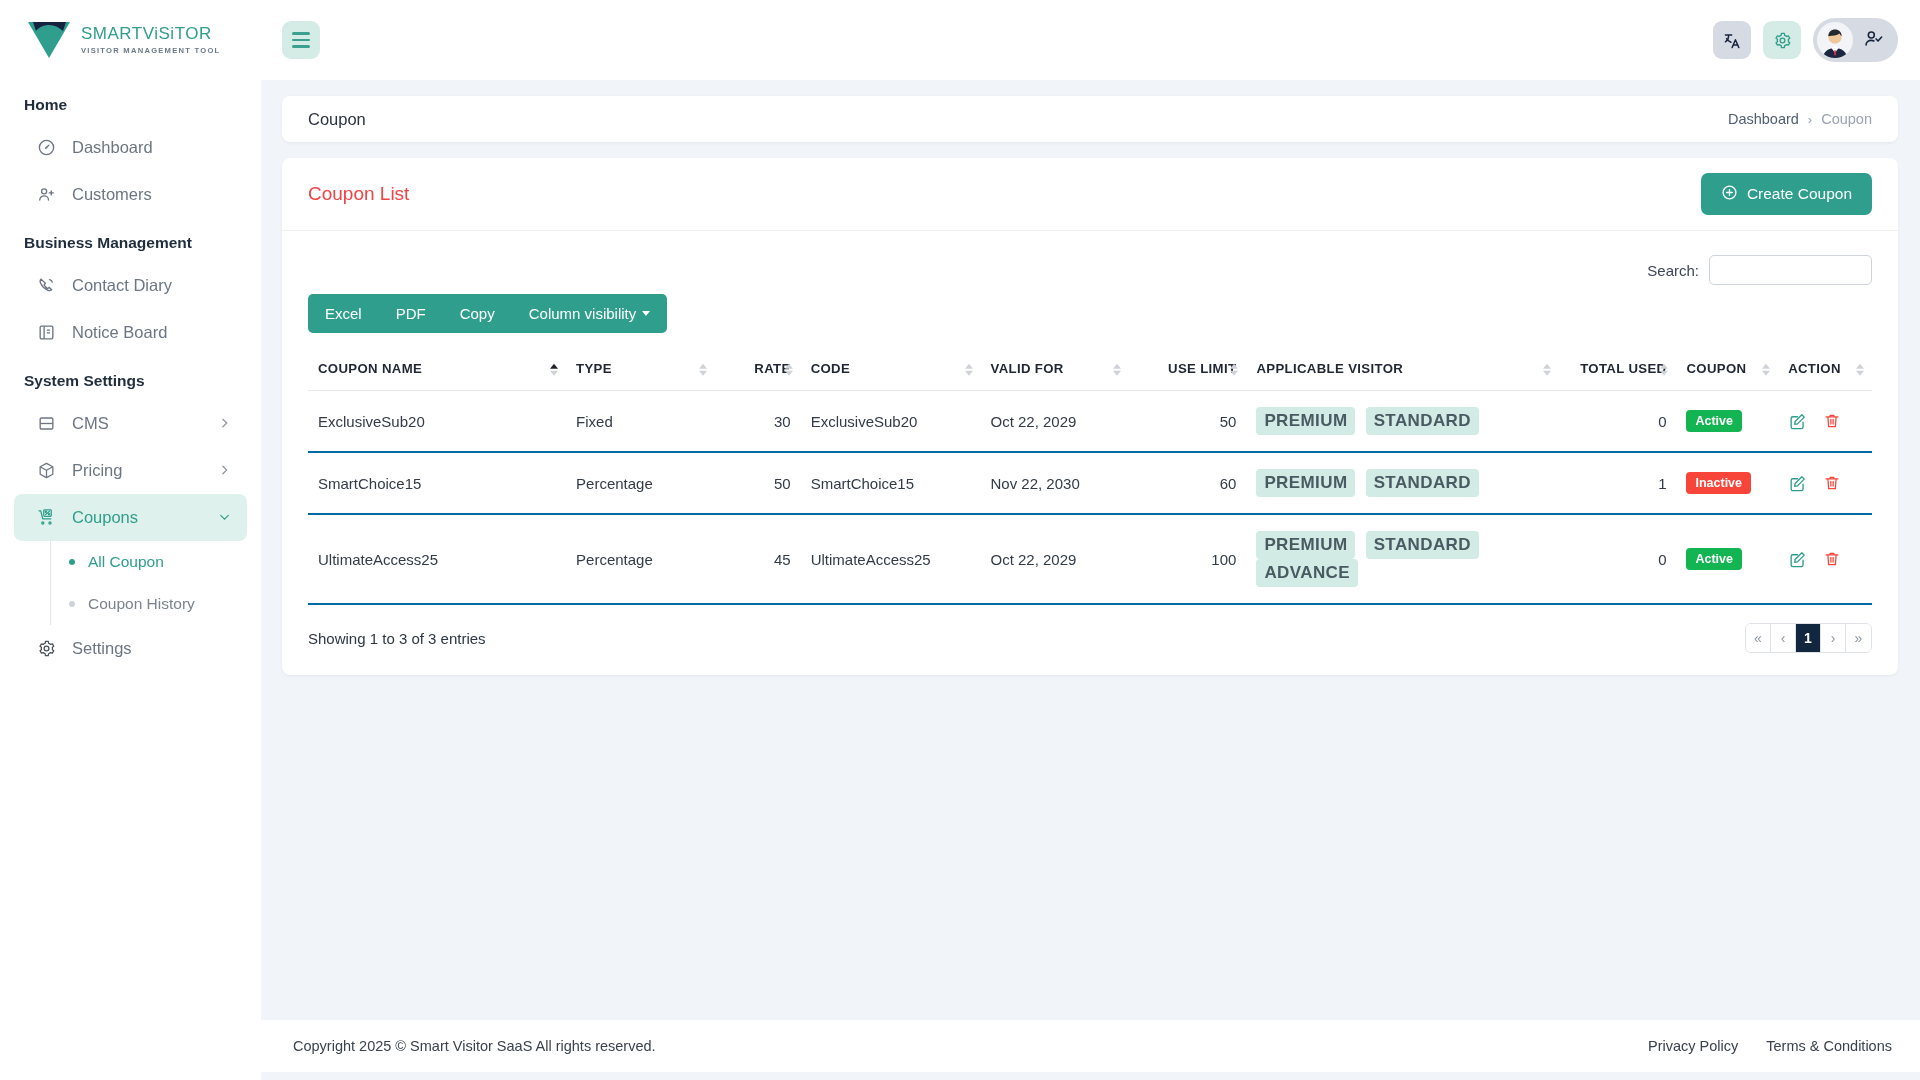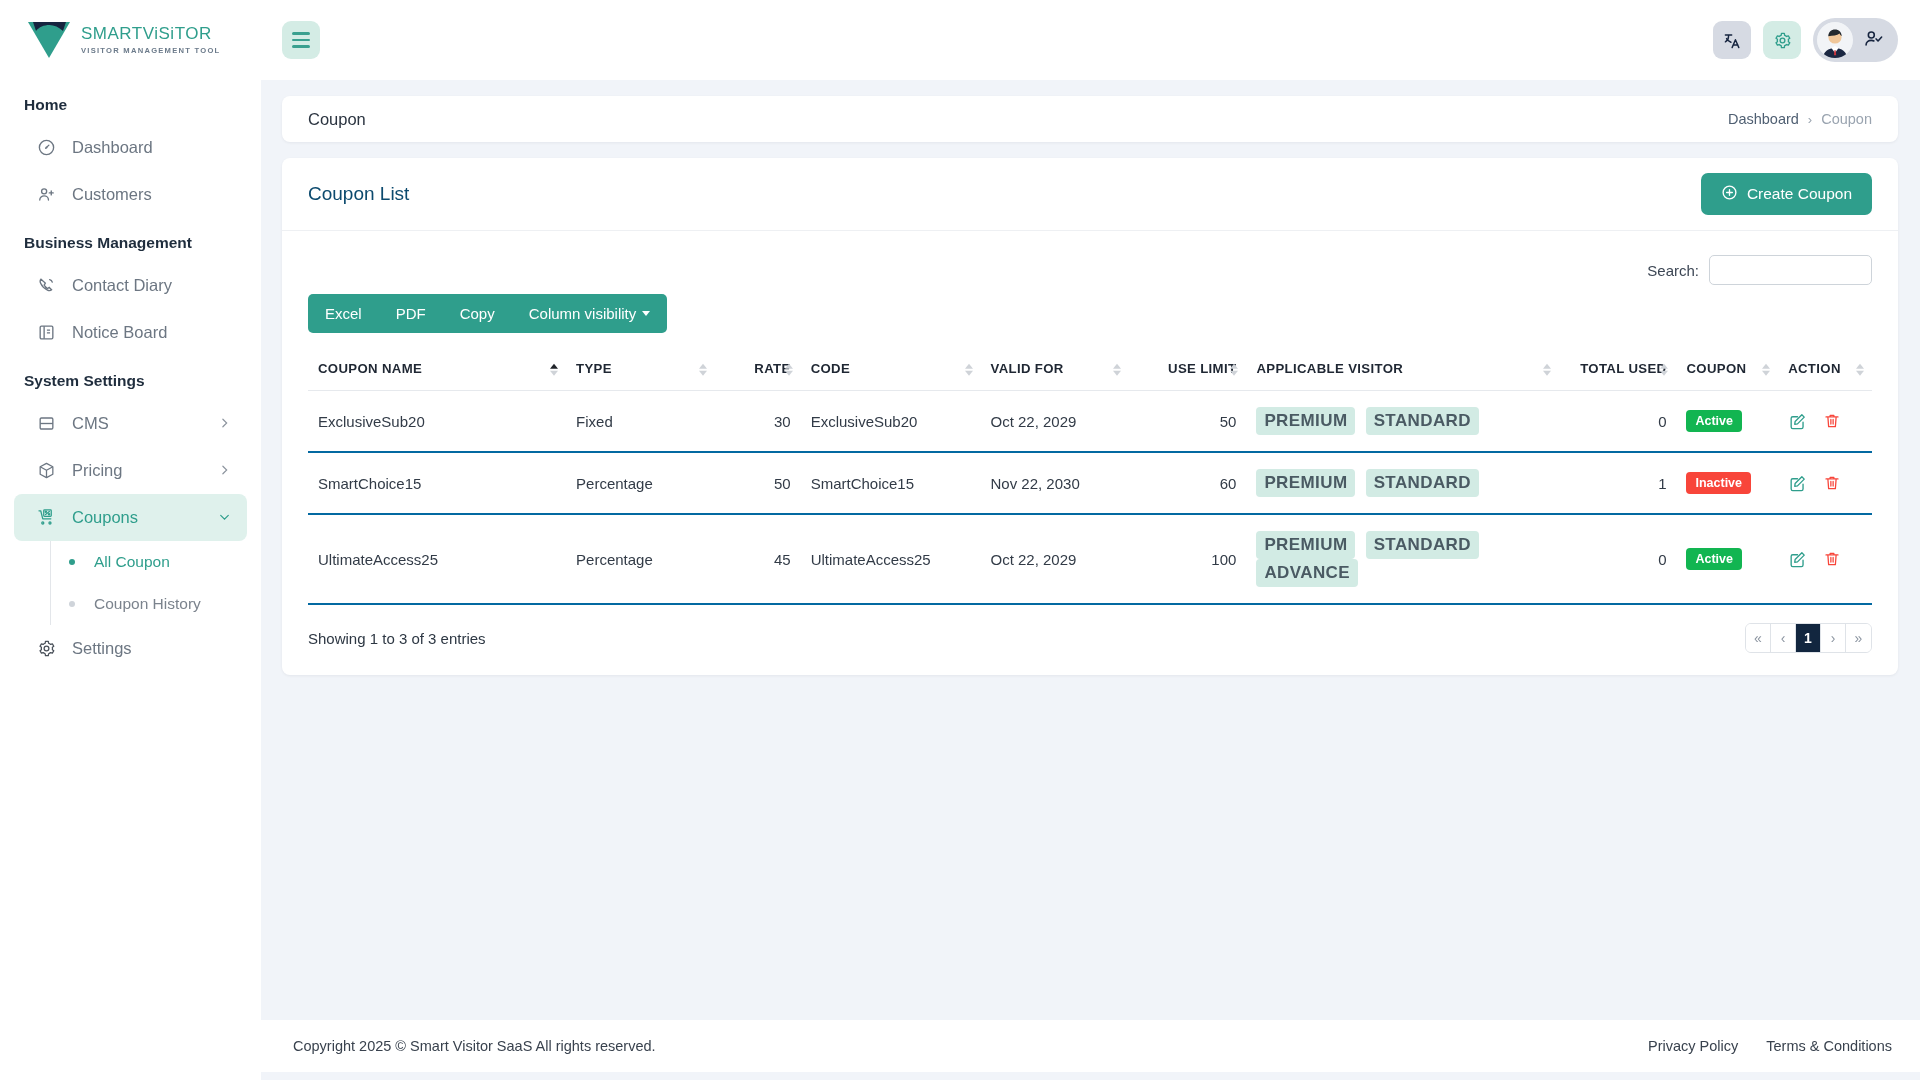--- a/index.html
+++ b/index.html
@@ -39,21 +39,21 @@
     height: 47px; margin: 0 14px; padding-left: 22px;
     border-radius: 8px; cursor: pointer; position: relative;
     color: #6c7682; font-size: 16.5px;
   }
   .nav-item .ico { width: 20px; height: 20px; flex: none; display:flex; align-items:center; justify-content:center; }
   .nav-item.active { background: #dff1ec; color: #2f9e8c; font-weight: 500; }
   .nav-item.active .ico svg { stroke: #2f9e8c; }
   .chev { position: absolute; right: 16px; top: 50%; transform: translateY(-50%); }
   .submenu { margin-left: 50px; border-left: 1px solid #e3e6ea; padding-left: 0px; }
   .sub-item {
-    display: flex; align-items: center; gap: 19px;
+    display: flex; align-items: center; gap: 13px;
     height: 42px; padding-left: 18px; font-size: 15.5px;
     color: #7b838d; cursor: pointer;
   }
   .sub-item.active { color: #2f9e8c; }
   .dot { width: 6px; height: 6px; border-radius: 50%; background: #cfd4da; flex: none; }
   .sub-item.active .dot { background: #2f9e8c; }
 
   
   #topbar {
     position: absolute; left: 261px; top: 0; right: 0; height: 80px;
@@ -98,21 +98,21 @@
   .bc-right { display: flex; align-items: center; gap: 9px; font-size: 14.5px; }
   .bc-link { color: #4f5f72; cursor: pointer; }
   .bc-sep { color: #9aa4b0; font-size: 13px; }
   .bc-cur { color: #9aa4b0; }
 
   .list-card { margin-top: 16px; padding-bottom: 22px; }
   .list-head {
     height: 73px; display: flex; align-items: center; justify-content: space-between;
     padding: 0 26px; border-bottom: 1px solid #eef0f3;
   }
-  .list-title { font-size: 19px; color: #0c4a6e; }
+  .list-title { font-size: 19px; color: #ef4444; }
   .btn-create {
     background: #2f9e8c; color: #fff; border: none; border-radius: 7px;
     height: 42px; padding: 0 20px; font-size: 15.5px; cursor: pointer;
     display: flex; align-items: center; gap: 9px; font-family: inherit;
   }
   .toolbar-row {
     display: flex; align-items: flex-start; justify-content: space-between;
     padding: 18px 26px 0 26px;
   }
   .dt-buttons { display: flex; background: #2f9e8c; border-radius: 5px; overflow: hidden; margin-top: 45px; }

